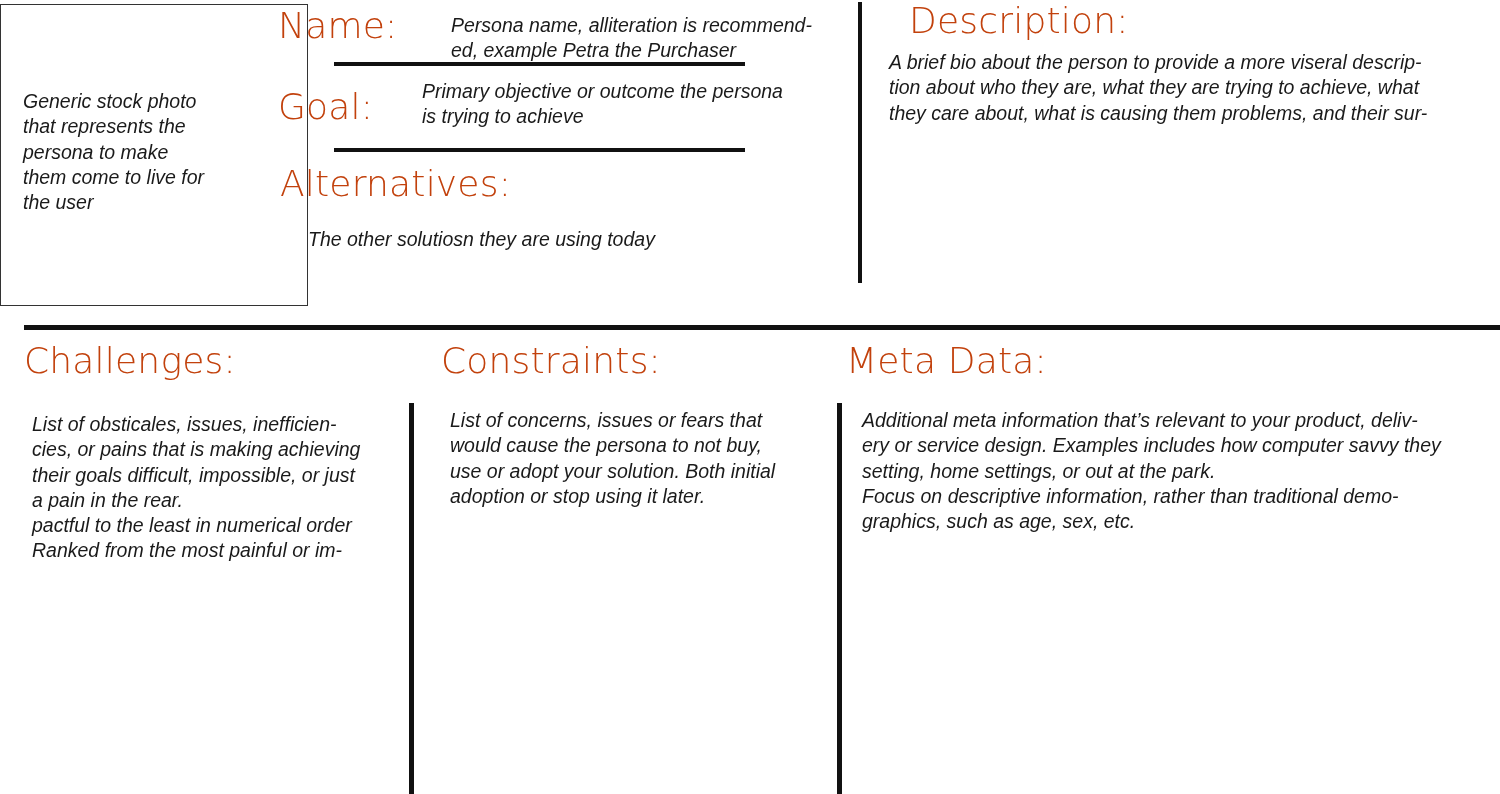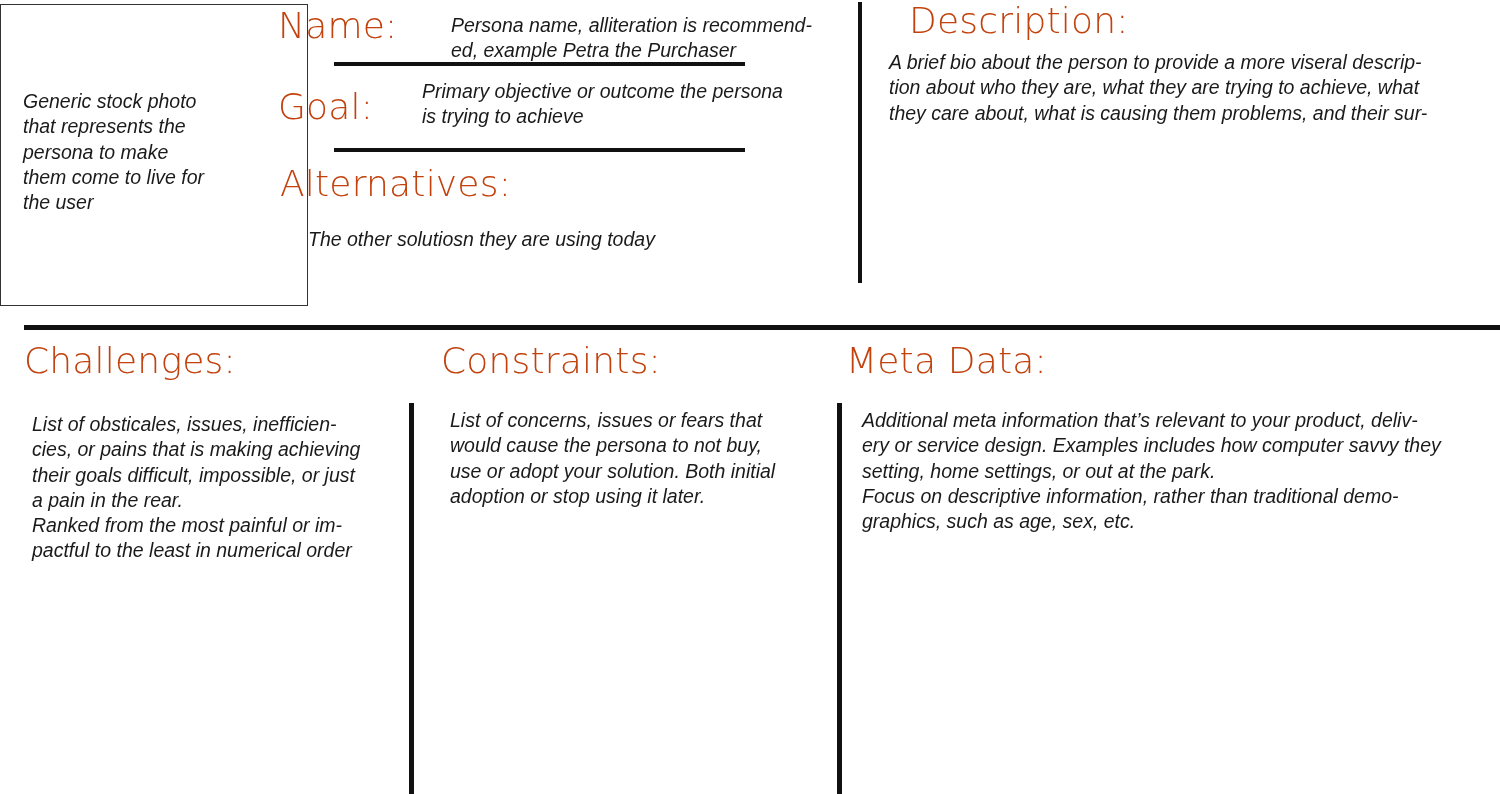--- a/index.html
+++ b/index.html
@@ -55,22 +55,22 @@
 </div>
 
 <div class="abs rule" style="left:24px; top:325px; width:1476px; height:5px;"></div>
 
 <div class="abs heading h-big" style="left:24px; top:341px;">Challenges:</div>
 <div class="abs body-it nowrap-lines" style="left:32px; top:412px;">
   <span>List of obsticales, issues, inefficien-</span>
   <span>cies, or pains that is making achieving</span>
   <span>their goals difficult, impossible, or just</span>
   <span>a pain in the rear.</span>
+  <span>pactful to the least in numerical order</span>
   <span>Ranked from the most painful or im-</span>
-  <span>pactful to the least in numerical order</span>
 </div>
 
 <div class="abs rule" style="left:409px; top:403px; width:5px; height:391px;"></div>
 
 <div class="abs heading h-big" style="left:441px; top:341px;">Constraints:</div>
 <div class="abs body-it nowrap-lines" style="left:450px; top:408px;">
   <span>List of concerns, issues or fears that</span>
   <span>would cause the persona to not buy,</span>
   <span>use or adopt your solution. Both initial</span>
   <span>adoption or stop using it later.</span>

